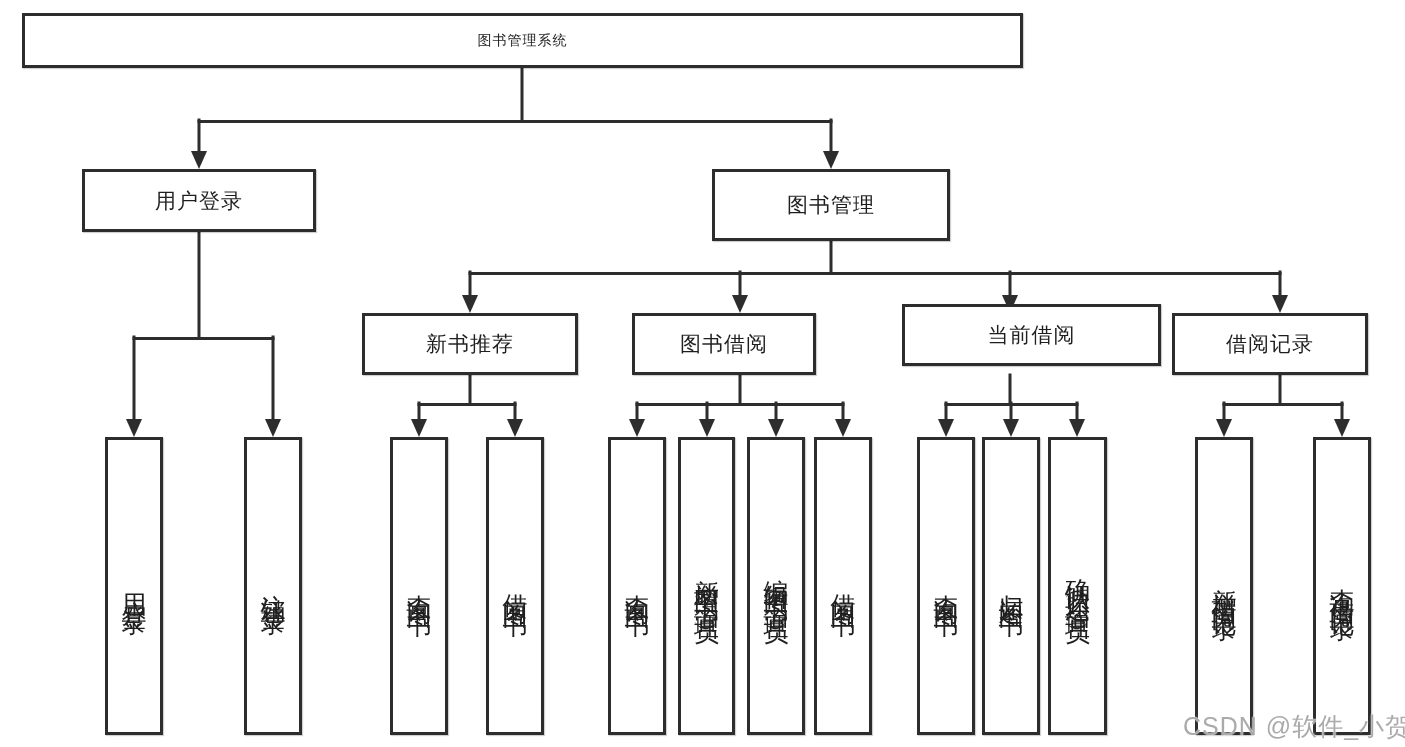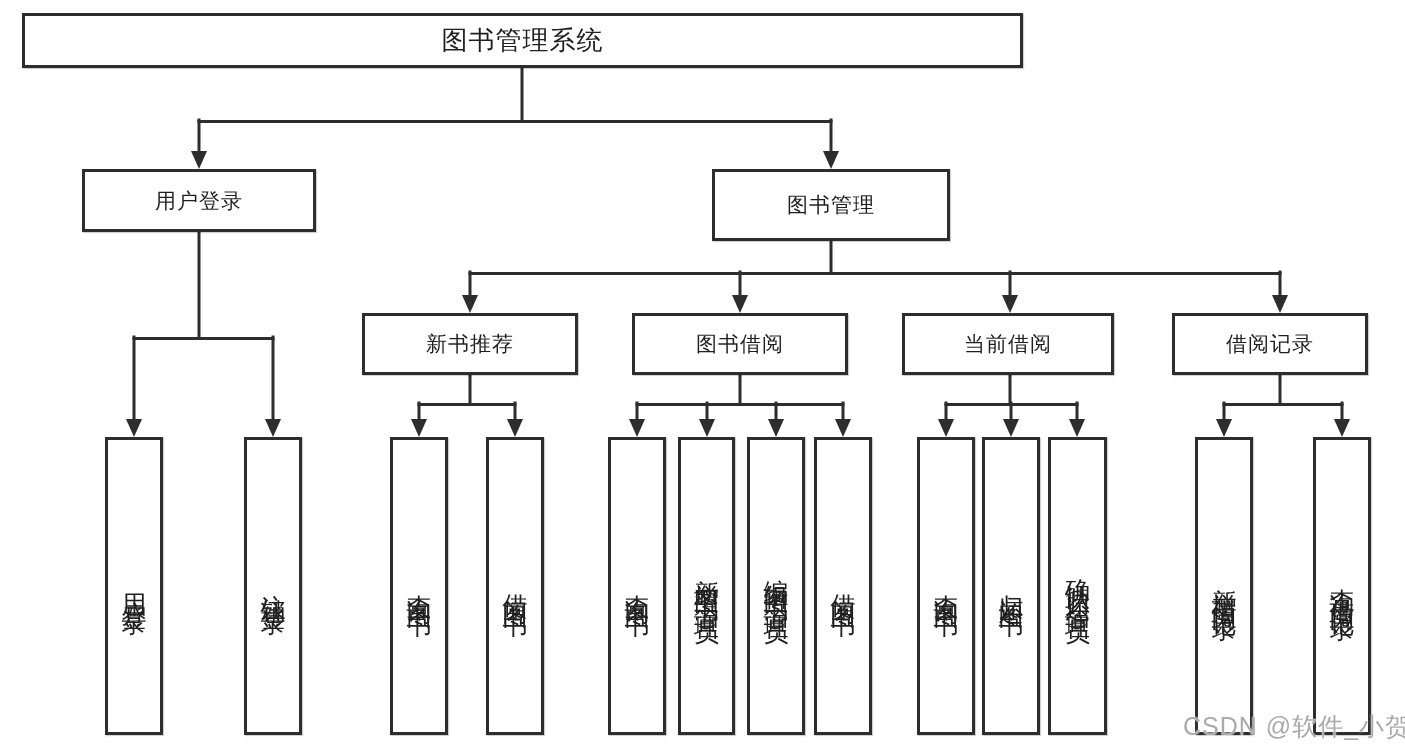--- a/index.html
+++ b/index.html
@@ -7,21 +7,21 @@
     position:relative;width:1405px;height:747px;background:#ffffff;overflow:hidden;
     font-family:"Liberation Sans",sans-serif;color:#1f1f1f;
   }
   #connectors{position:absolute;left:0;top:0;width:1405px;height:747px;}
   .box{
     position:absolute;box-sizing:border-box;background:#ffffff;
     border:3px solid #2d2d2d;display:flex;align-items:center;justify-content:center;
     box-shadow:1px 1px 1px rgba(0,0,0,0.18);
   }
   .hlabel{font-size:21px;letter-spacing:1px;white-space:nowrap;color:#1f1f1f;}
-  .root .hlabel{font-size:26px;}
+  .root .hlabel{font-size:14px;}
   .vlabel{
     writing-mode:vertical-rl;text-orientation:mixed;
     font-size:25px;letter-spacing:6px;line-height:1;color:#1f1f1f;white-space:nowrap;
   }
   #watermark{
     position:absolute;left:1183px;top:710px;z-index:5;
     font-size:25px;letter-spacing:1px;color:rgba(158,158,158,0.88);
     text-shadow:0 0 2px rgba(255,255,255,0.9), 0 0 1px rgba(255,255,255,0.9);
     white-space:nowrap;pointer-events:none;
   }
@@ -89,24 +89,24 @@
   <div class="box" style="left:82px;top:169px;width:234px;height:63px">
     <span class="hlabel">用户登录</span>
   </div>
   <div class="box" style="left:712px;top:169px;width:238px;height:72px">
     <span class="hlabel">图书管理</span>
   </div>
 
   <div class="box" style="left:362px;top:313px;width:216px;height:62px">
     <span class="hlabel">新书推荐</span>
   </div>
-  <div class="box" style="left:632px;top:313px;width:216px;height:62px">
+  <div class="box" style="left:632px;top:313px;width:184px;height:62px">
     <span class="hlabel">图书借阅</span>
   </div>
-  <div class="box" style="left:902px;top:313px;width:212px;height:62px">
+  <div class="box" style="left:902px;top:304px;width:259px;height:62px">
     <span class="hlabel">当前借阅</span>
   </div>
   <div class="box" style="left:1172px;top:313px;width:196px;height:62px">
     <span class="hlabel">借阅记录</span>
   </div>
 
   <div class="box" style="left:105px;top:437px;width:58px;height:298px">
     <span class="vlabel">用户登录</span>
   </div>
   <div class="box" style="left:244px;top:437px;width:58px;height:298px">

